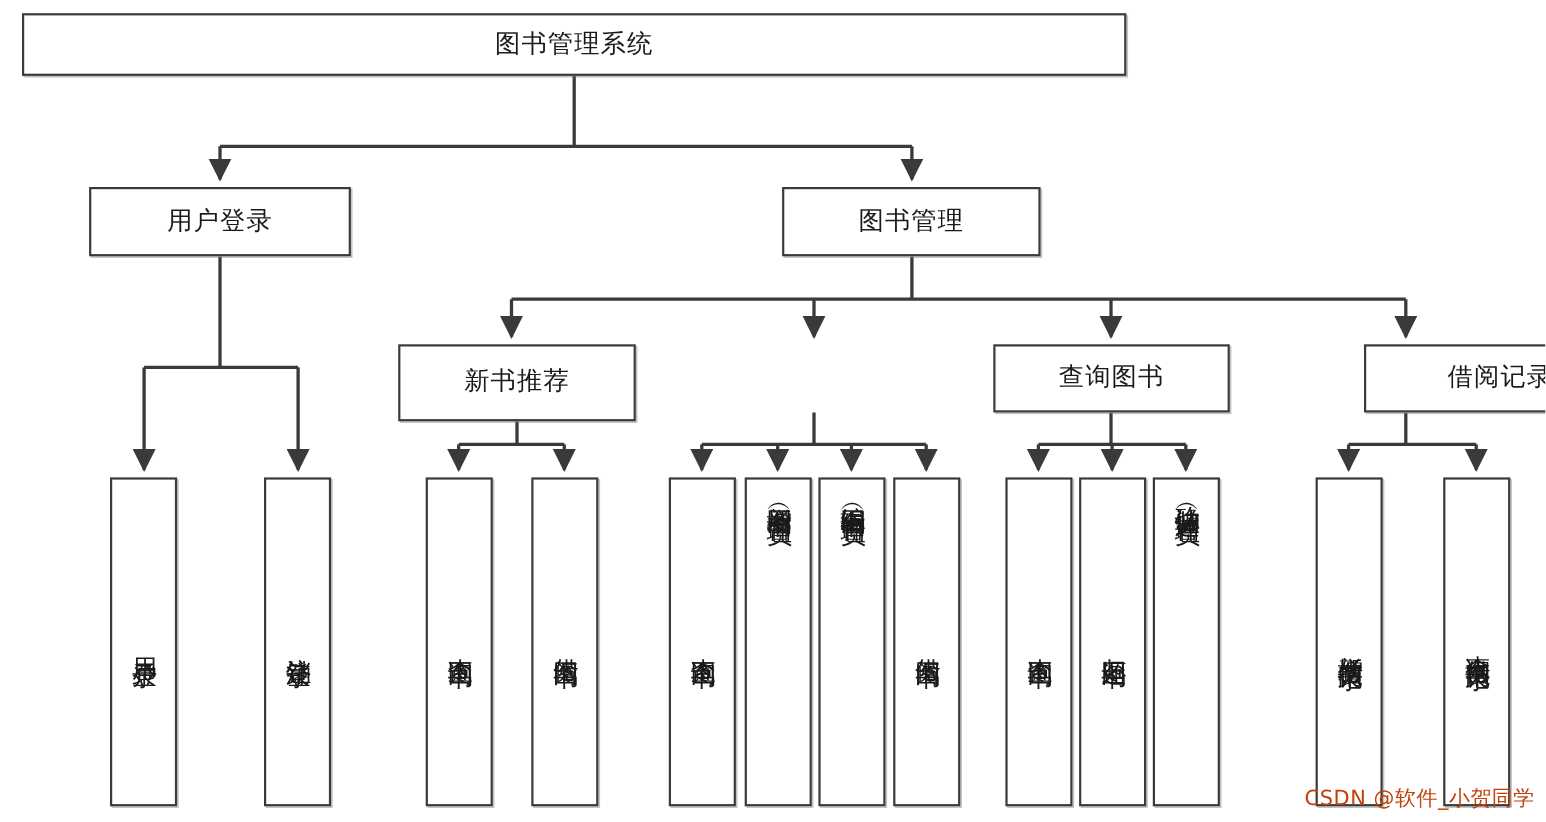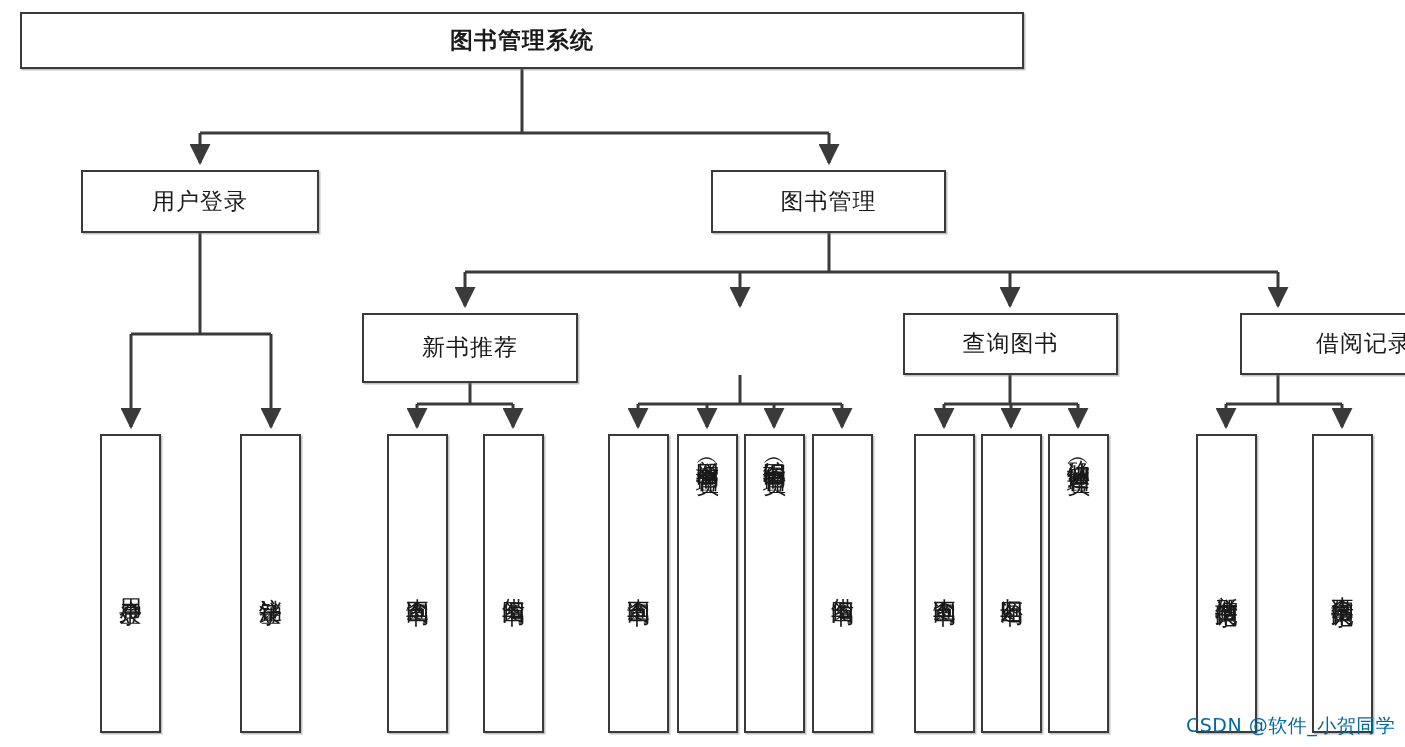--- a/index.html
+++ b/index.html
@@ -54,21 +54,21 @@
   }
   .node.vert.mid {
     justify-content: center;
     padding-top: 0;
   }
   .watermark {
     position: absolute;
     left: 1186px;
     top: 713px;
     font-size: 19px;
-    color: #0369a1;
+    color: #c2410c;
     white-space: nowrap;
     letter-spacing: 0.5px;
   }
 </style>
 </head>
 <body>
 
 <div id="canvas">
 
   <svg id="edges" viewBox="0 0 1405 747" xmlns="http://www.w3.org/2000/svg">
@@ -114,21 +114,21 @@
       <path d="M 1011 404 L 1011 427" marker-end="url(#arrow)"></path>
       <path d="M 1078 404 L 1078 427" marker-end="url(#arrow)"></path>
 
       <path d="M 1278 375 L 1278 404"></path>
       <path d="M 1226 404 L 1342 404"></path>
       <path d="M 1226 404 L 1226 427" marker-end="url(#arrow)"></path>
       <path d="M 1342 404 L 1342 427" marker-end="url(#arrow)"></path>
     </g>
   </svg>
 
-  <div class="node horiz" style="left:20px; top:12px; width:1004px; height:57px;font-weight:bold;">
+  <div class="node horiz" style="left:20px; top:12px; width:1004px; height:57px;">
     <span>图书管理系统</span>
   </div>
 
   <div class="node horiz" style="left:81px; top:170px; width:238px; height:63px;">
     <span>用户登录</span>
   </div>
   <div class="node horiz" style="left:711px; top:170px; width:235px; height:63px;">
     <span>图书管理</span>
   </div>
 

